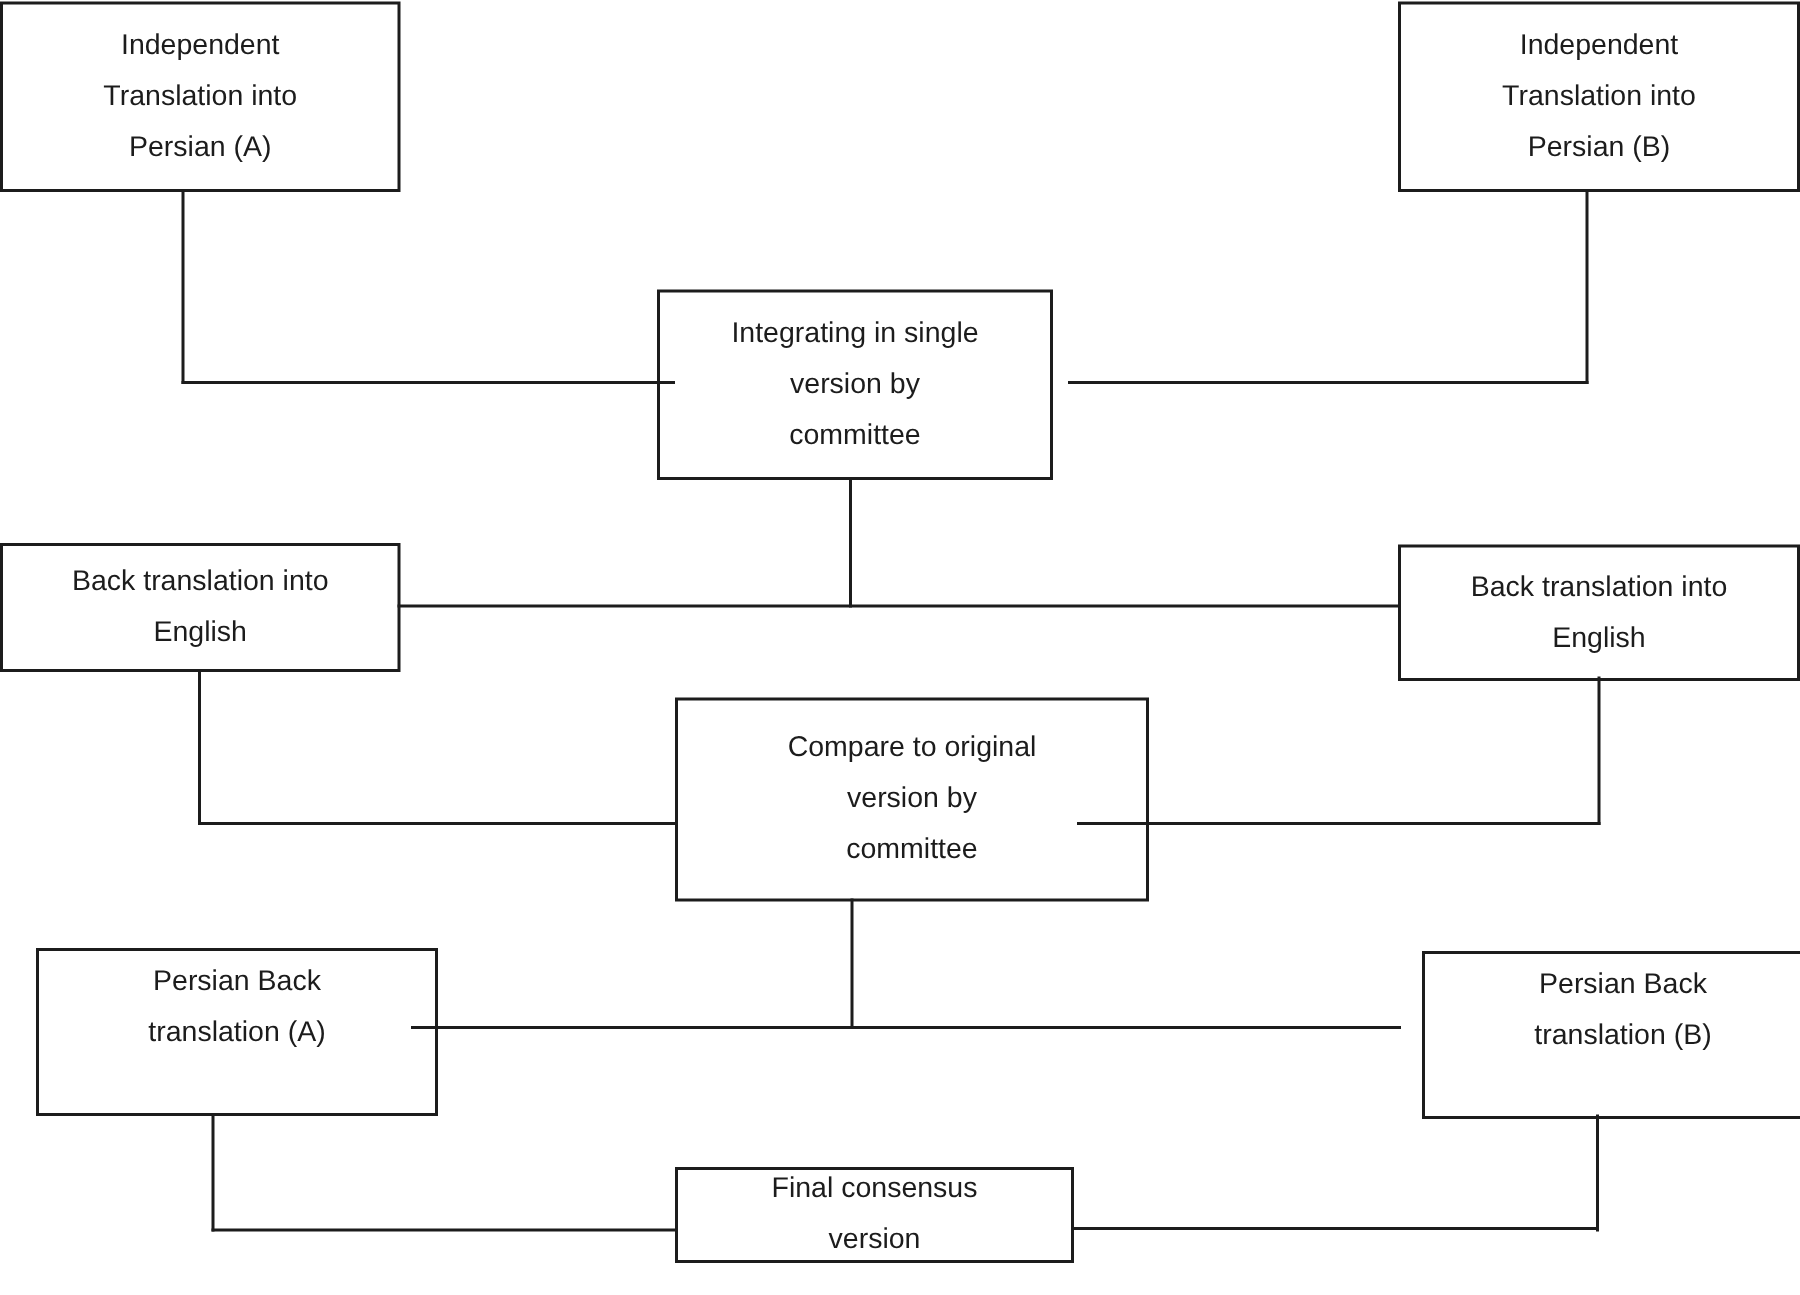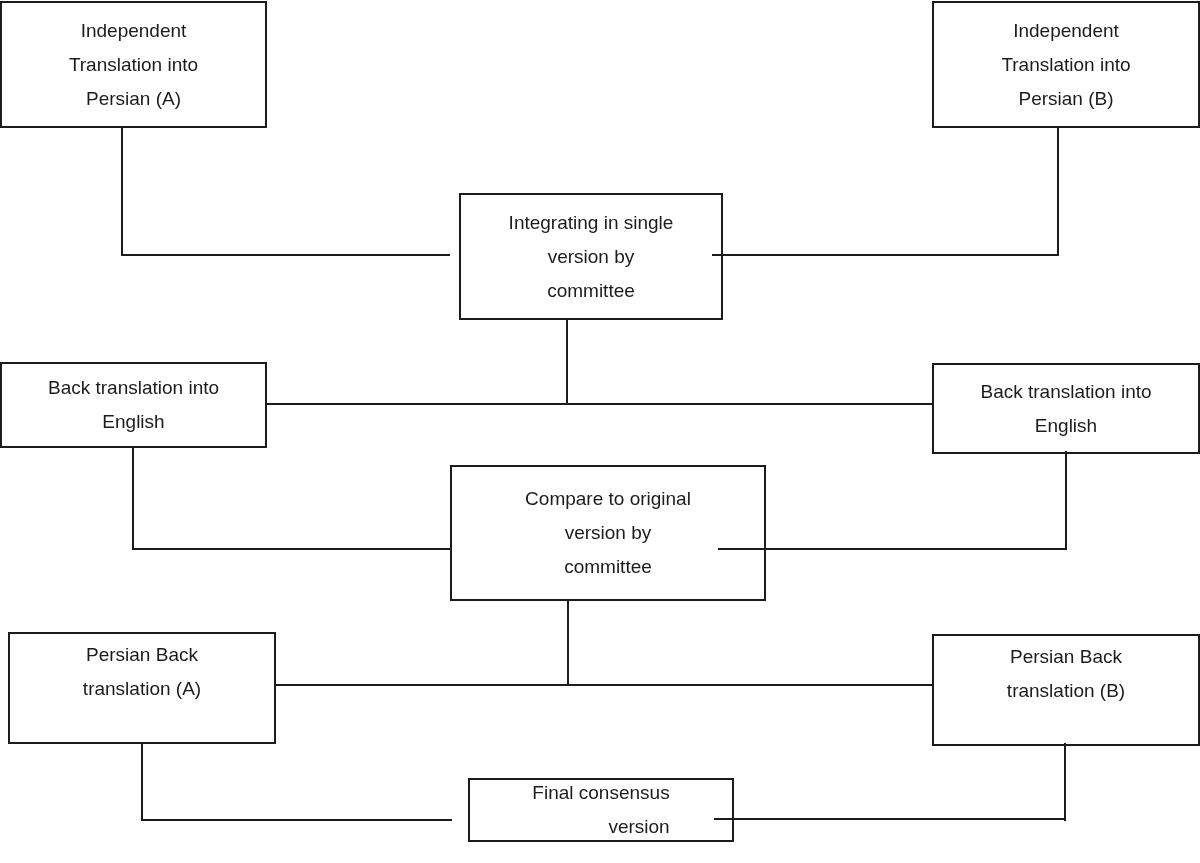--- a/index.html
+++ b/index.html
@@ -25,37 +25,37 @@
     display: flex;
     align-items: center;
     justify-content: center;
     text-align: center;
   }
   .node .label {
     white-space: pre-line;
     font-size: 19px;
     line-height: 34px;
   }
-  .bias-up { padding-bottom: 32px; }
+  .bias-up { padding-bottom: 32px; margin-left: 16px; }
   
   .ln {
     position: absolute;
     background: var(--ink, #1c1c1c);
     display: block;
   }
   
   .n-ind-a    { left: 0px;   top: 1px;   width: 267px; height: 127px; }
   .n-ind-b    { left: 932px; top: 1px;   width: 268px; height: 127px; }
-  .n-integrate{ left: 459px; top: 193px; width: 264px; height: 127px; }
+  .n-integrate{ left: 438px; top: 193px; width: 264px; height: 127px; }
   .n-back-l   { left: 0px;   top: 362px; width: 267px; height: 86px; }
   .n-back-r   { left: 932px; top: 363px; width: 268px; height: 91px; }
   .n-compare  { left: 450px; top: 465px; width: 316px; height: 136px; }
   .n-pers-a   { left: 8px;   top: 632px; width: 268px; height: 112px; }
   .n-pers-b   { left: 932px; top: 634px; width: 268px; height: 112px; }
-  .n-final    { left: 468px; top: 778px; width: 266px; height: 64px; text-align: right; }
+  .n-final    { left: 450px; top: 778px; width: 266px; height: 64px; }
 </style>
 </head>
 <body>
 
 <div class="canvas">
 
   <div class="node n-ind-a">
     <span class="label">Independent
 Translation into
 Persian (A)</span>

